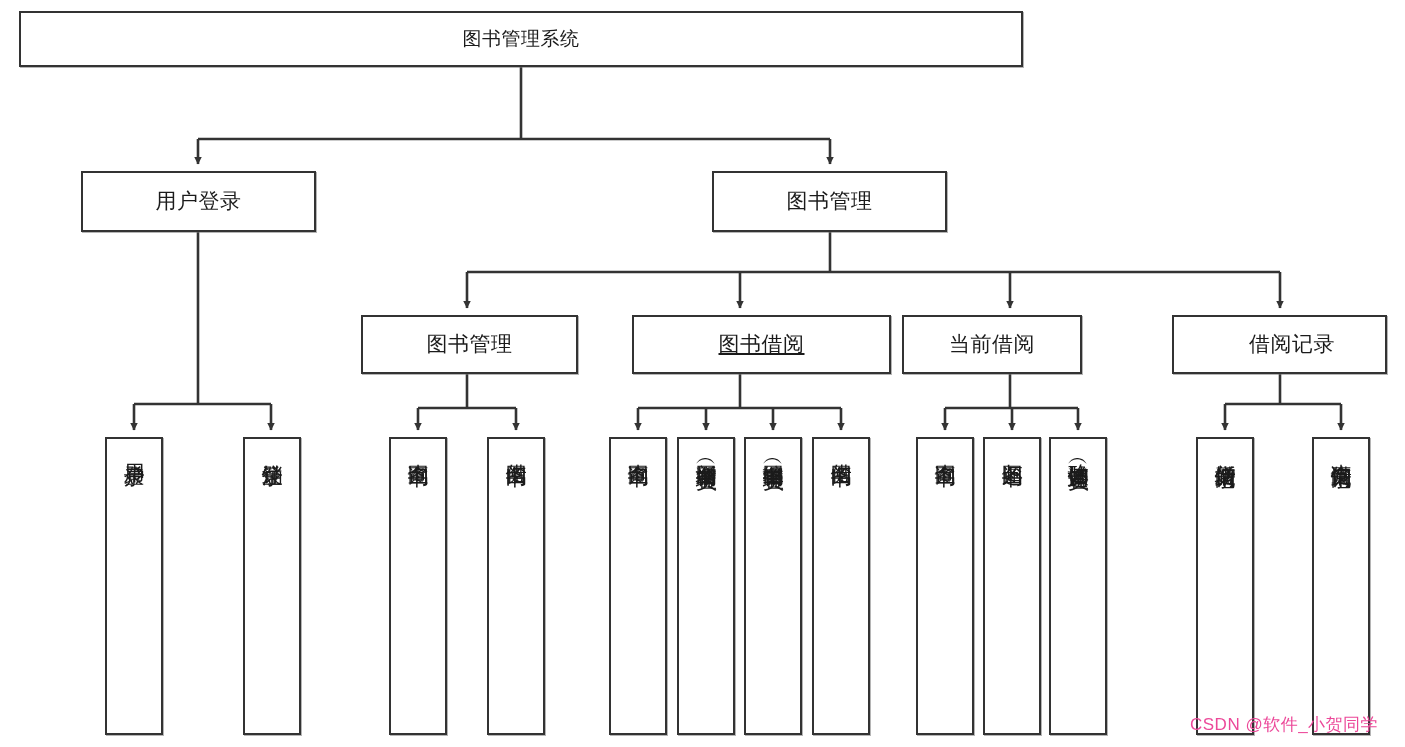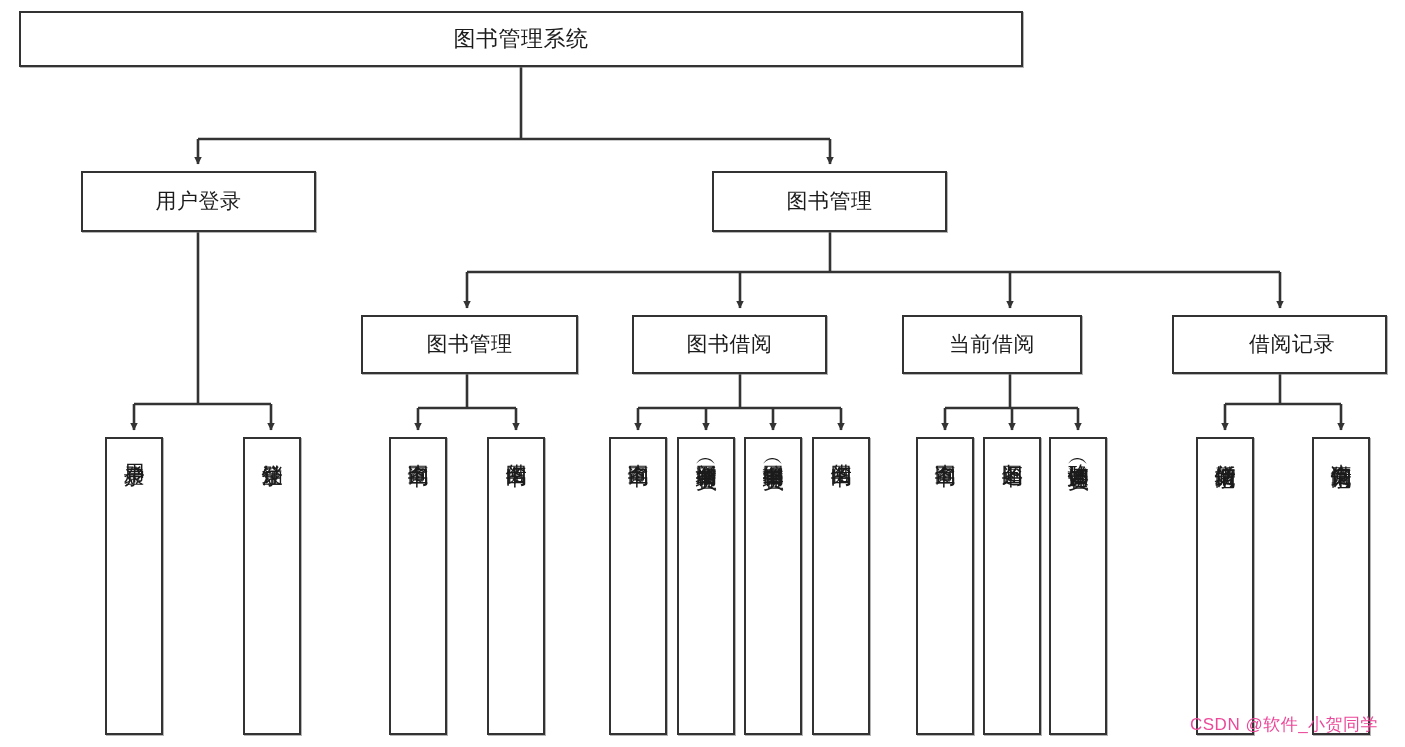--- a/index.html
+++ b/index.html
@@ -41,21 +41,21 @@
     display: block;
     text-align: center;
     line-height: 1.18;
     letter-spacing: 0.5px;
     white-space: pre;
   }
   .node.horizontal .label {
     font-size: 21px;
   }
   .node.root .label {
-    font-size: 22px;
+    font-size: 19px;
   }
   .node.vertical {
     align-items: flex-start;
     justify-content: center;
     padding-top: 8px;
   }
   .node.vertical .label {
     writing-mode: vertical-rl;
     text-orientation: upright;
     font-size: 21px;
@@ -133,21 +133,21 @@
   <div class="node horizontal" style="left:81px; top:171px; width:235px; height:61px;">
     <span class="label">用户登录</span>
   </div>
   <div class="node horizontal" style="left:712px; top:171px; width:235px; height:61px;">
     <span class="label">图书管理</span>
   </div>
 
   <div class="node horizontal" style="left:361px; top:315px; width:217px; height:59px;">
     <span class="label">图书管理</span>
   </div>
-  <div class="node horizontal" style="left:632px; top:315px; width:195px; height:59px;">
+  <div class="node horizontal" style="left:632px; top:315px; width:259px; height:59px;text-decoration:underline;">
     <span class="label">图书借阅</span>
   </div>
   <div class="node horizontal" style="left:902px; top:315px; width:180px; height:59px;">
     <span class="label">当前借阅</span>
   </div>
   <div class="node horizontal" style="left:1172px; top:315px; width:215px; height:59px;padding-left:25px;">
     <span class="label">借阅记录</span>
   </div>
 
   <div class="node vertical" style="left:105px; top:437px; width:58px; height:298px;">

